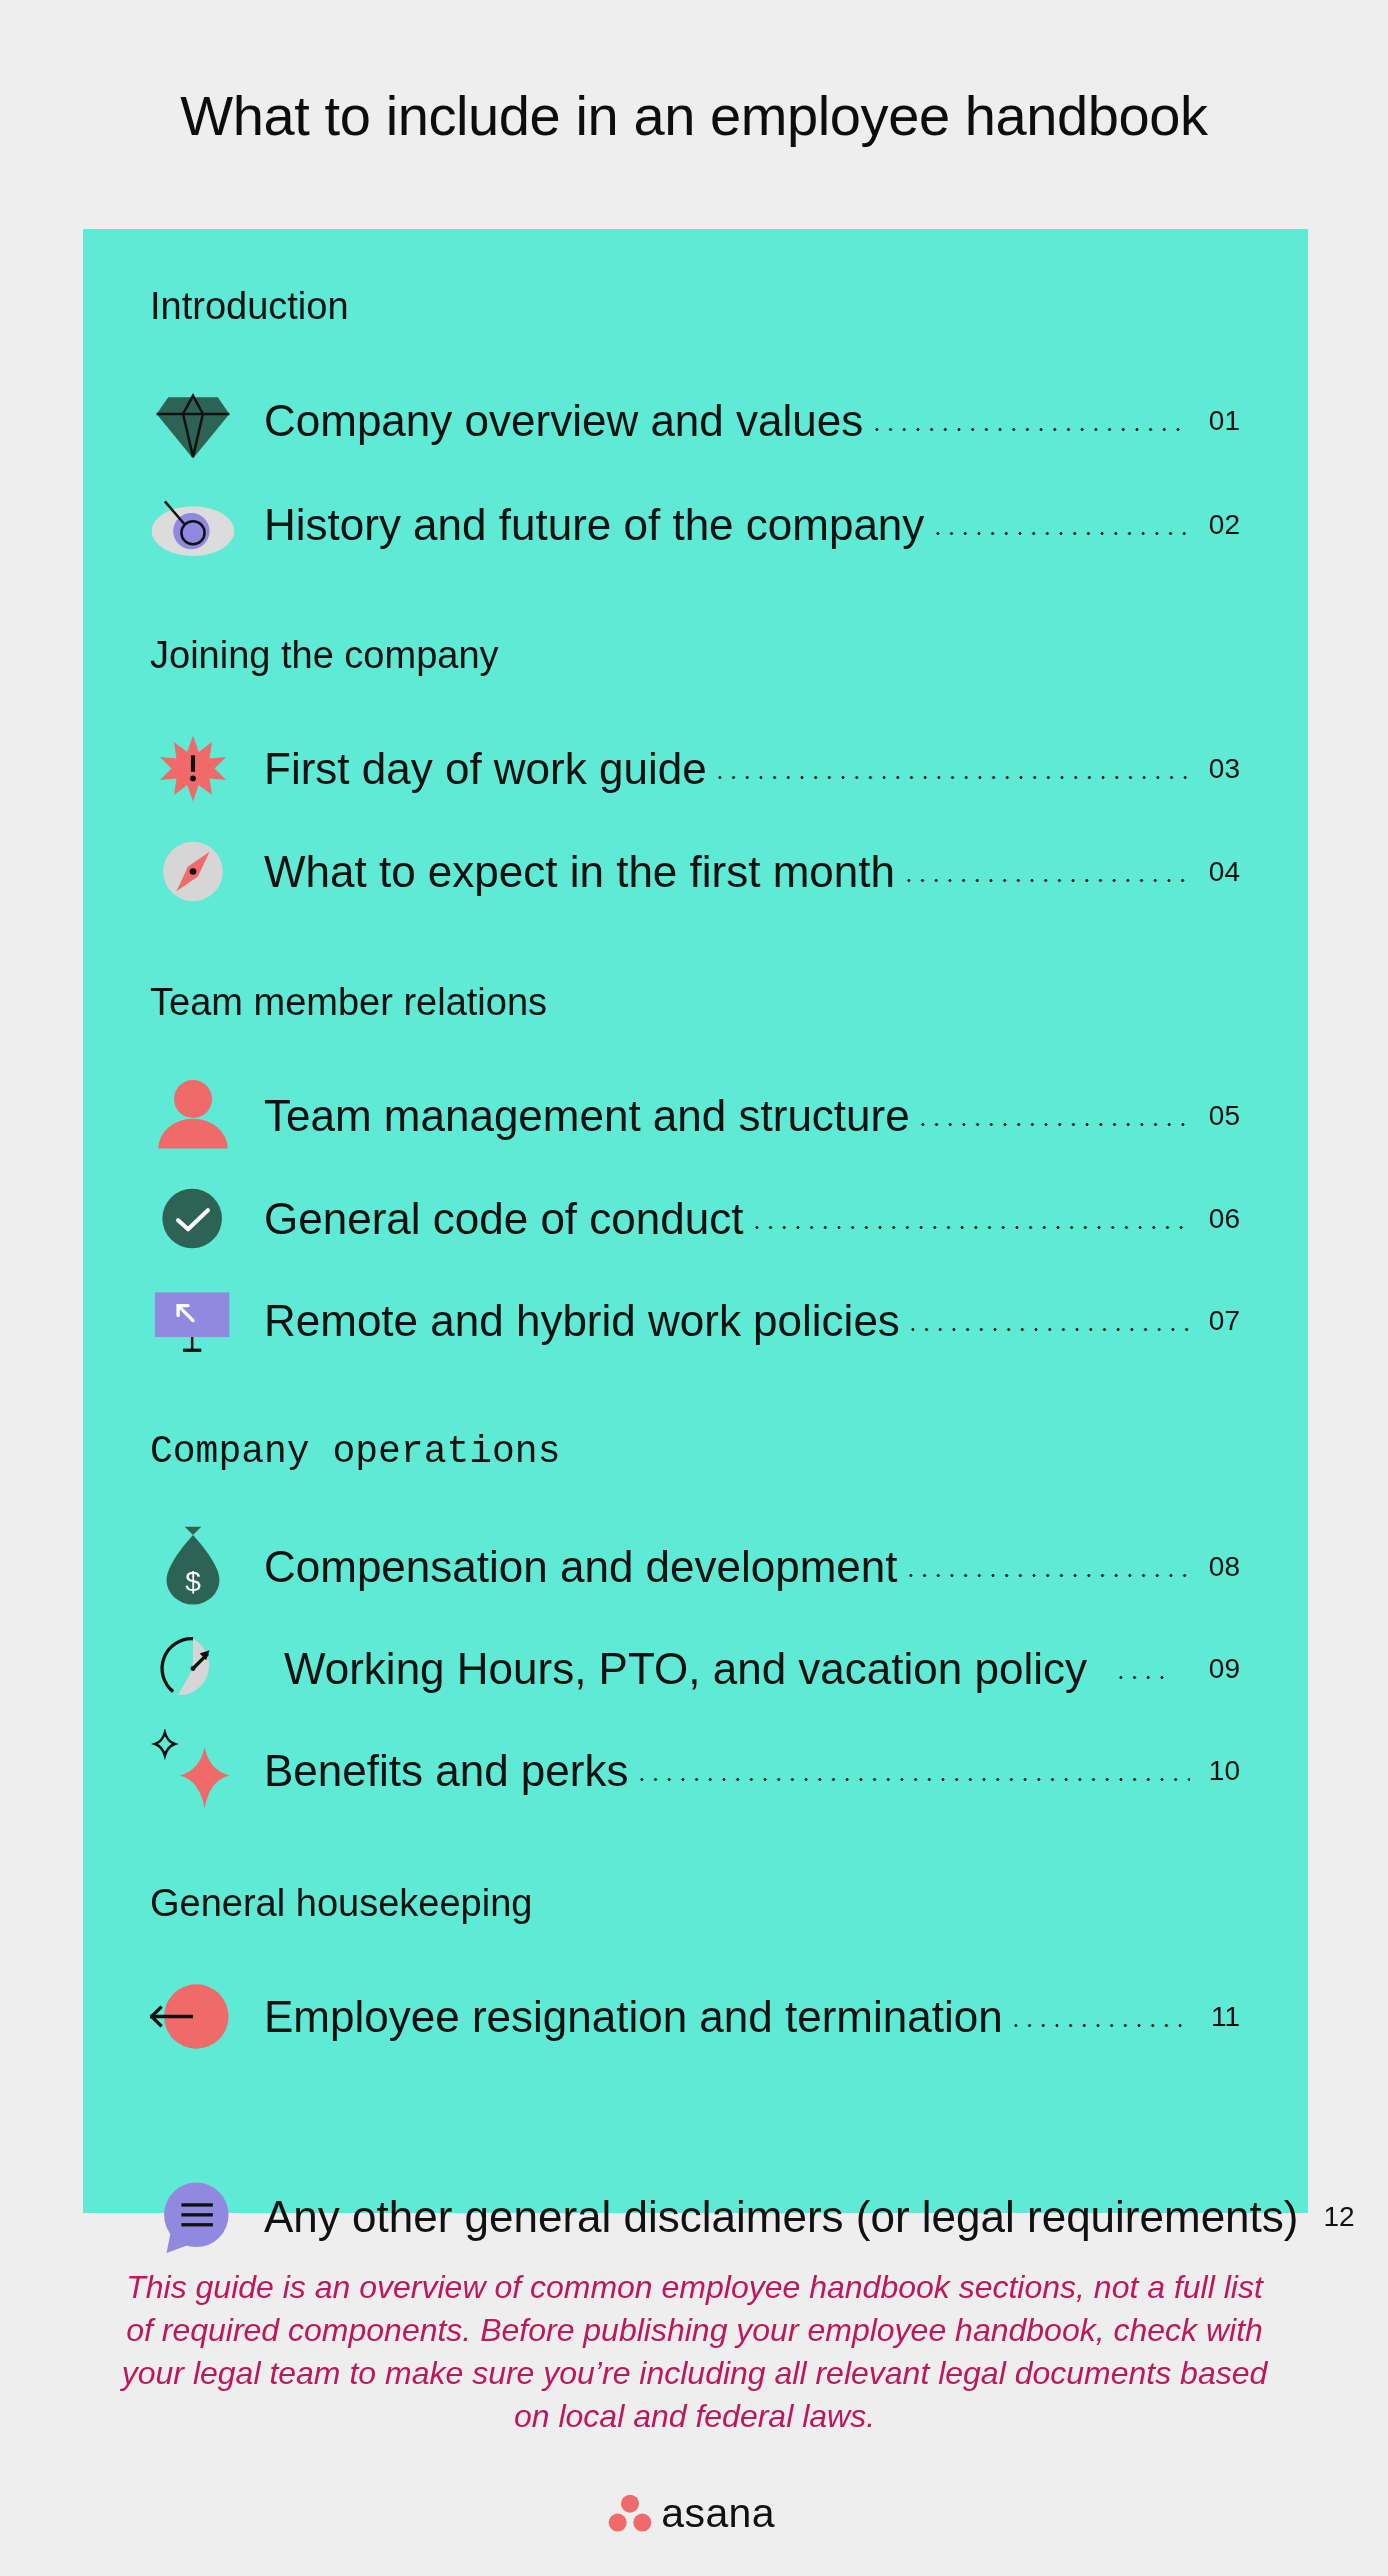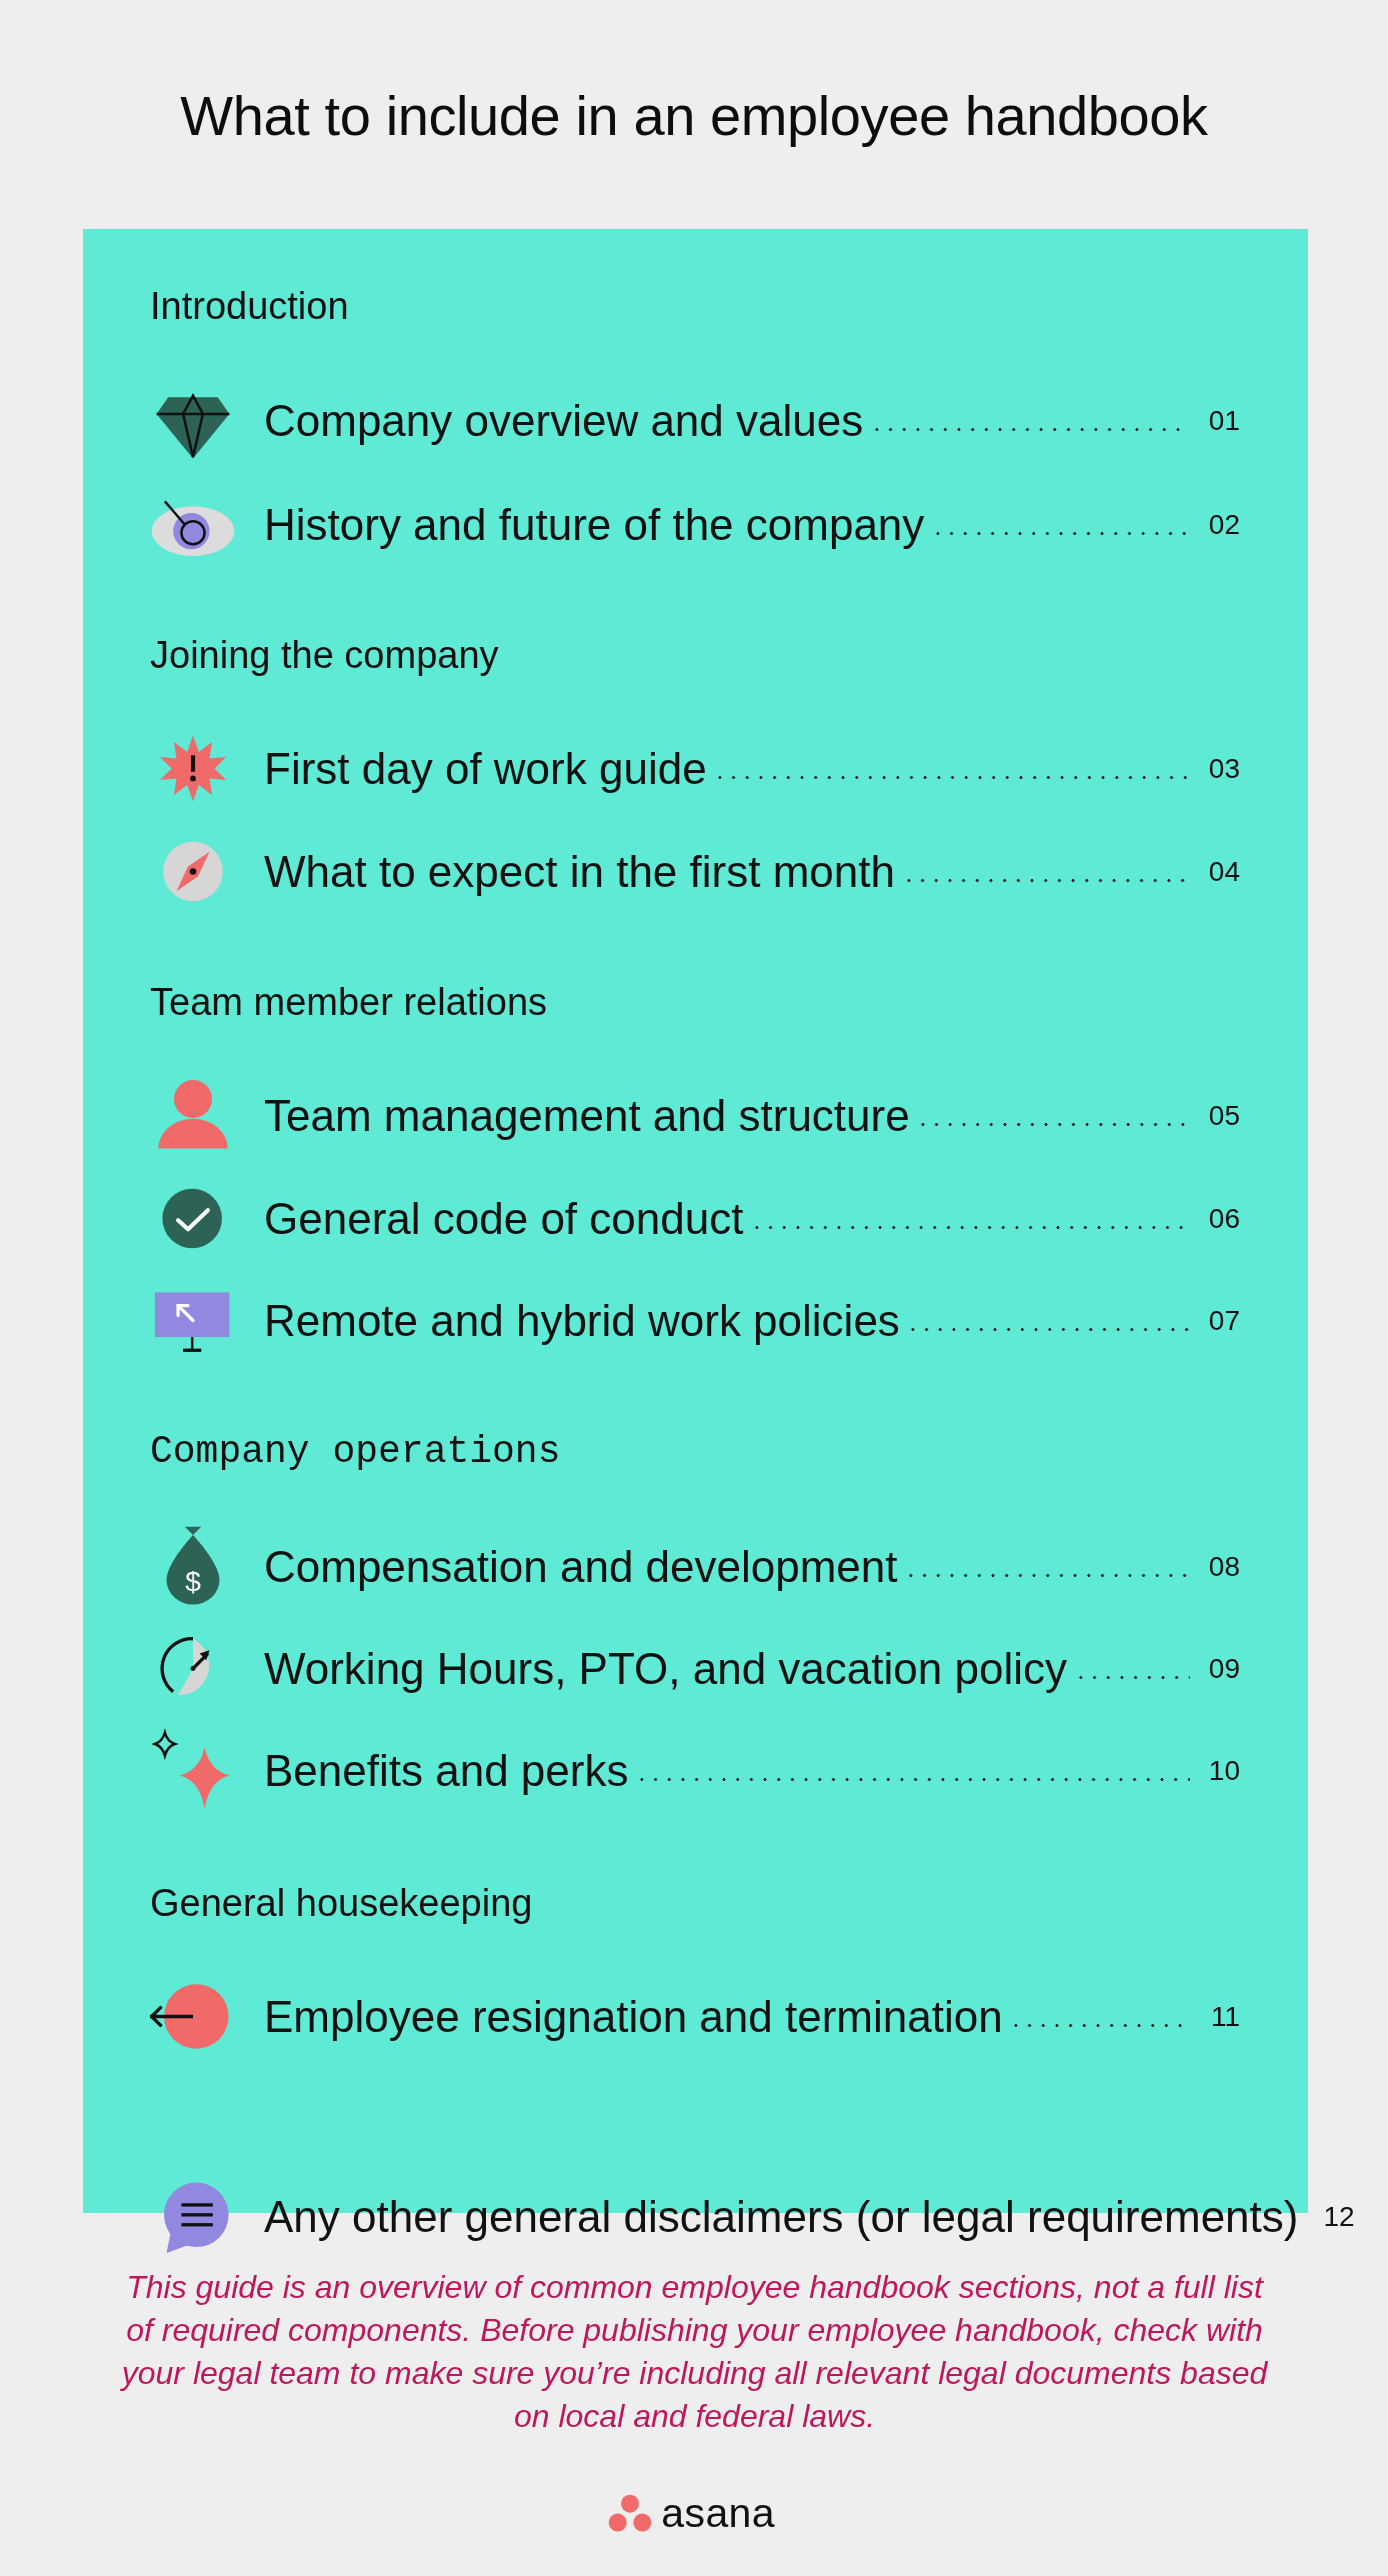--- a/index.html
+++ b/index.html
@@ -151,21 +151,21 @@
         <polygon points="42,2 62,2 52,12" fill="#2d6354"></polygon>
         <path d="M52,12 C52,12 20,46 20,66 A32,30 0 0 0 84,66 C84,46 52,12 52,12 Z" fill="#2d6354"></path>
         <text x="52" y="80" text-anchor="middle" font-family="Liberation Sans, sans-serif" font-size="34" fill="#fff">$</text>
       </svg>
     </div>
     <span class="label">Compensation and development</span>
     <span class="leader"></span>
     <span class="num">08</span>
   </div>
 
-  <div class="row" style="top:1398px;">
+  <div class="row" style="top:1398px;gap:20px;">
     <div class="icon">
       <svg width="86" height="83" viewBox="0 0 104 100">
         <path d="M52,14 A36,36 0 0 1 34,82 L52,50 Z" fill="#d6d6d6"></path>
         <path d="M52,14 A36,36 0 0 0 28,78" fill="none" stroke="#111" stroke-width="4"></path>
         <line x1="52" y1="50" x2="70" y2="32" stroke="#111" stroke-width="4"></line>
         <polygon points="72,28 60,32 68,40" fill="#111"></polygon>
         <circle cx="52" cy="50" r="3" fill="#111"></circle>
       </svg>
     </div>
     <span class="label">Working Hours, PTO, and vacation policy</span>

